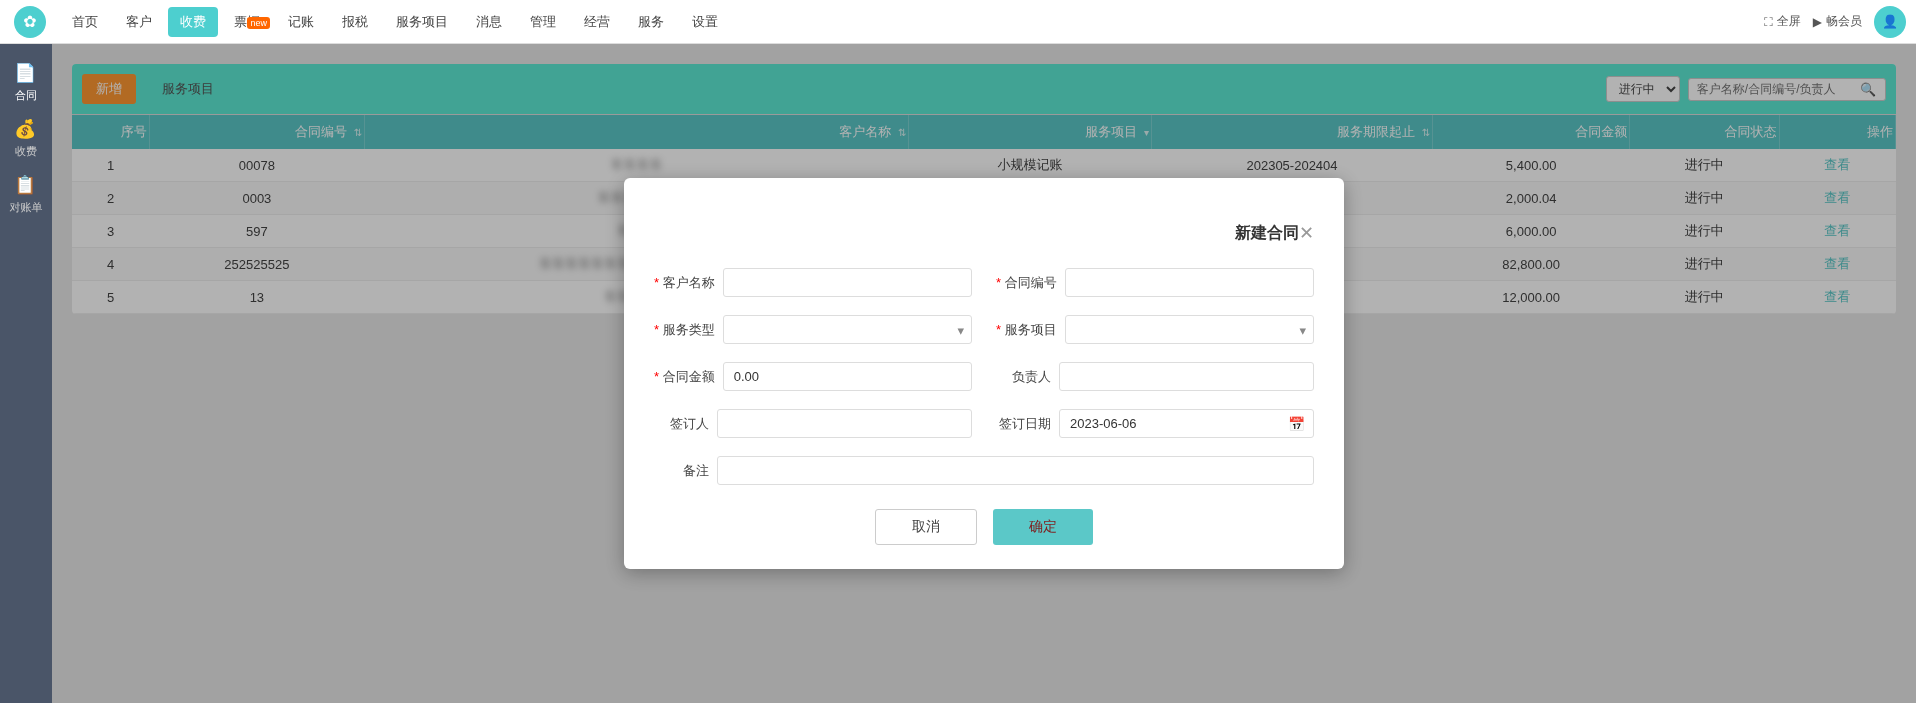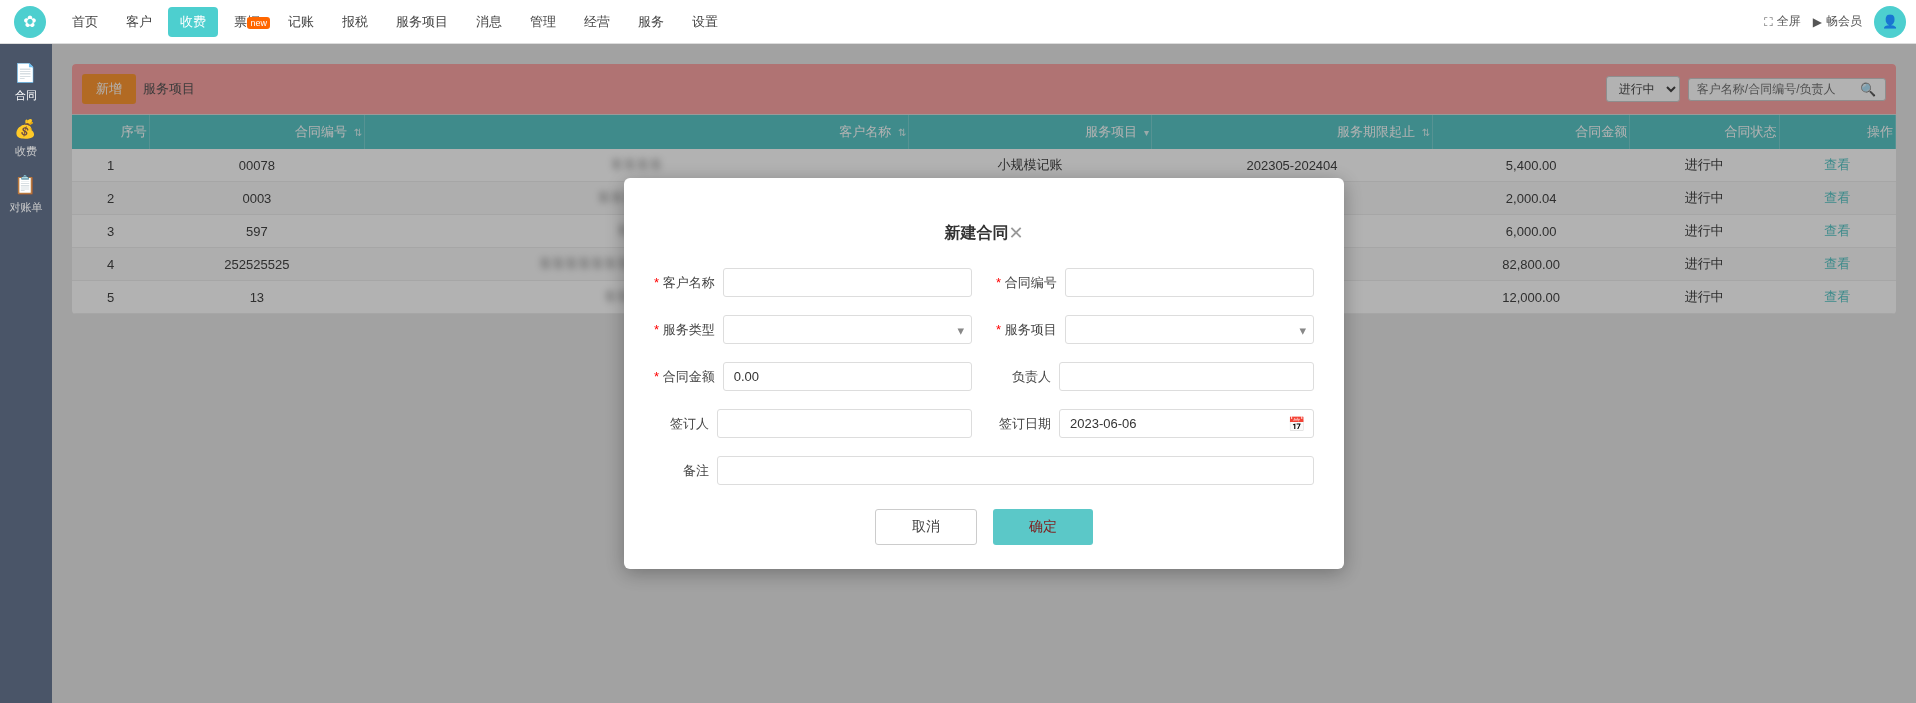--- a/index.html
+++ b/index.html
@@ -53,21 +53,21 @@
     .main-content {
       margin-top: 44px; margin-left: 52px;
       background: #e8e8e8; min-height: calc(703px - 44px);
       padding: 20px;
     }
 
     
     .table-area { background: #fff; border-radius: 4px; overflow: hidden; }
     .table-toolbar {
       display: flex; align-items: center; padding: 10px;
-      background: #fca5a5; border-bottom: 1px solid #ddd; gap: 7px;
+      background: #5eead4; border-bottom: 1px solid #ddd; gap: 26px;
     }
     .btn-new {
       background: #ff9933; color: white; border: none; padding: 6px 14px;
       border-radius: 3px; cursor: pointer; font-size: 13px;
     }
     .toolbar-label { color: #555; font-size: 13px; }
     .toolbar-right { margin-left: auto; display: flex; align-items: center; gap: 8px; }
     .status-select {
       border: 1px solid #ccc; padding: 4px 8px; border-radius: 3px;
       background: white; color: #444; font-size: 12px; cursor: pointer;
@@ -105,21 +105,21 @@
     .modal-overlay {
       position: fixed; top: 44px; left: 52px; right: 0; bottom: 0;
       background: rgba(0,0,0,0.3); z-index: 200;
       display: flex; align-items: center; justify-content: center;
     }
     .modal {
       background: white; border-radius: 6px; width: 720px;
       box-shadow: 0 4px 20px rgba(0,0,0,0.3); padding: 24px 30px;
     }
     .modal-header {
-      display: flex; align-items: center; justify-content: center;
+      display: flex; align-items: center; justify-content: flex-end;
       margin-bottom: 24px;
       margin-top: 20px;
     }
     .modal-title { font-size: 16px; font-weight: bold; color: #333; }
     .modal-close { cursor: pointer; color: #999; font-size: 18px; }
 
     .form-row { display: flex; gap: 24px; margin-bottom: 18px; }
     .form-field { flex: 1; display: flex; align-items: center; gap: 8px; }
     .form-label {
       font-size: 13px; color: #444; white-space: nowrap; min-width: 55px;

